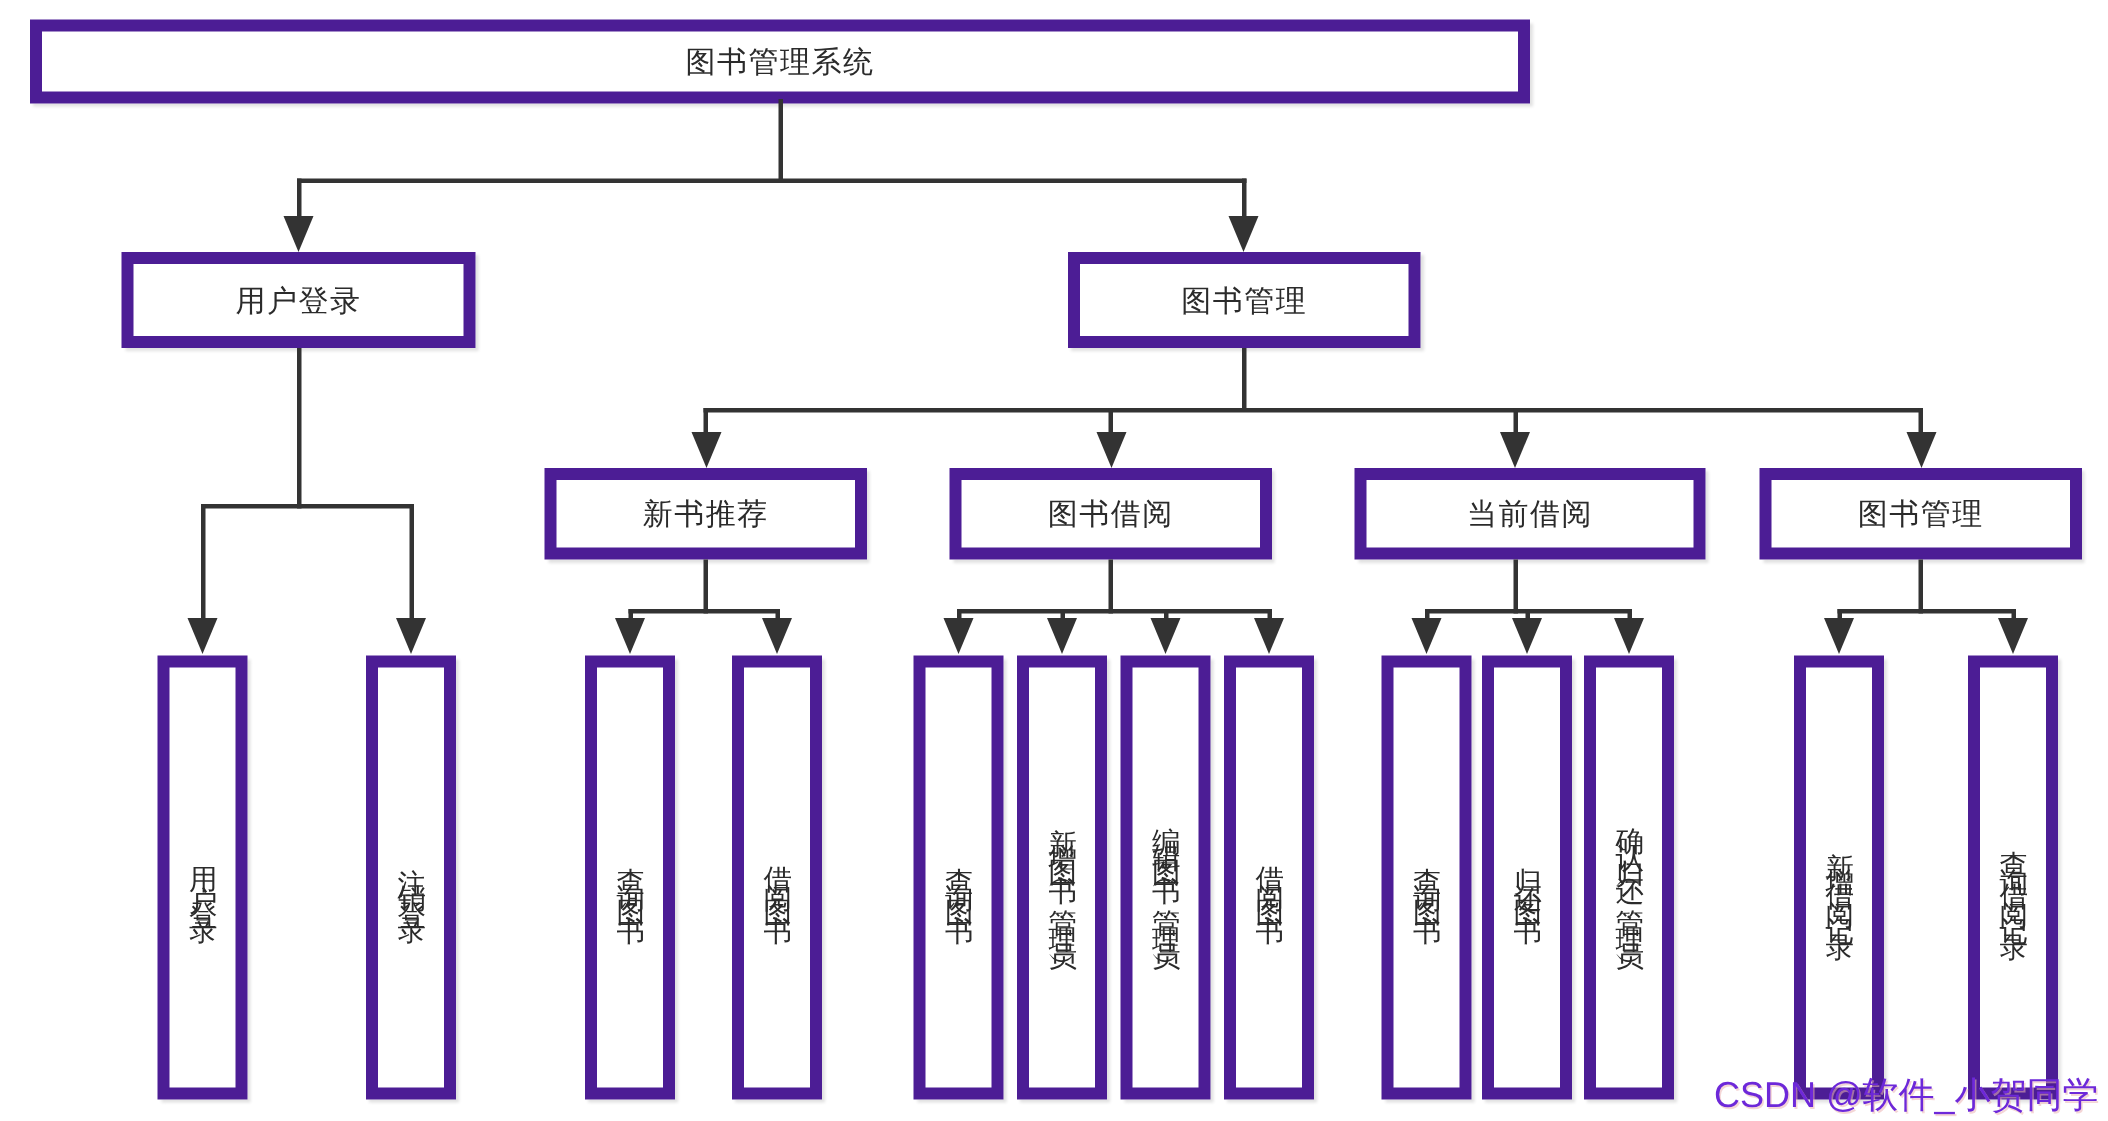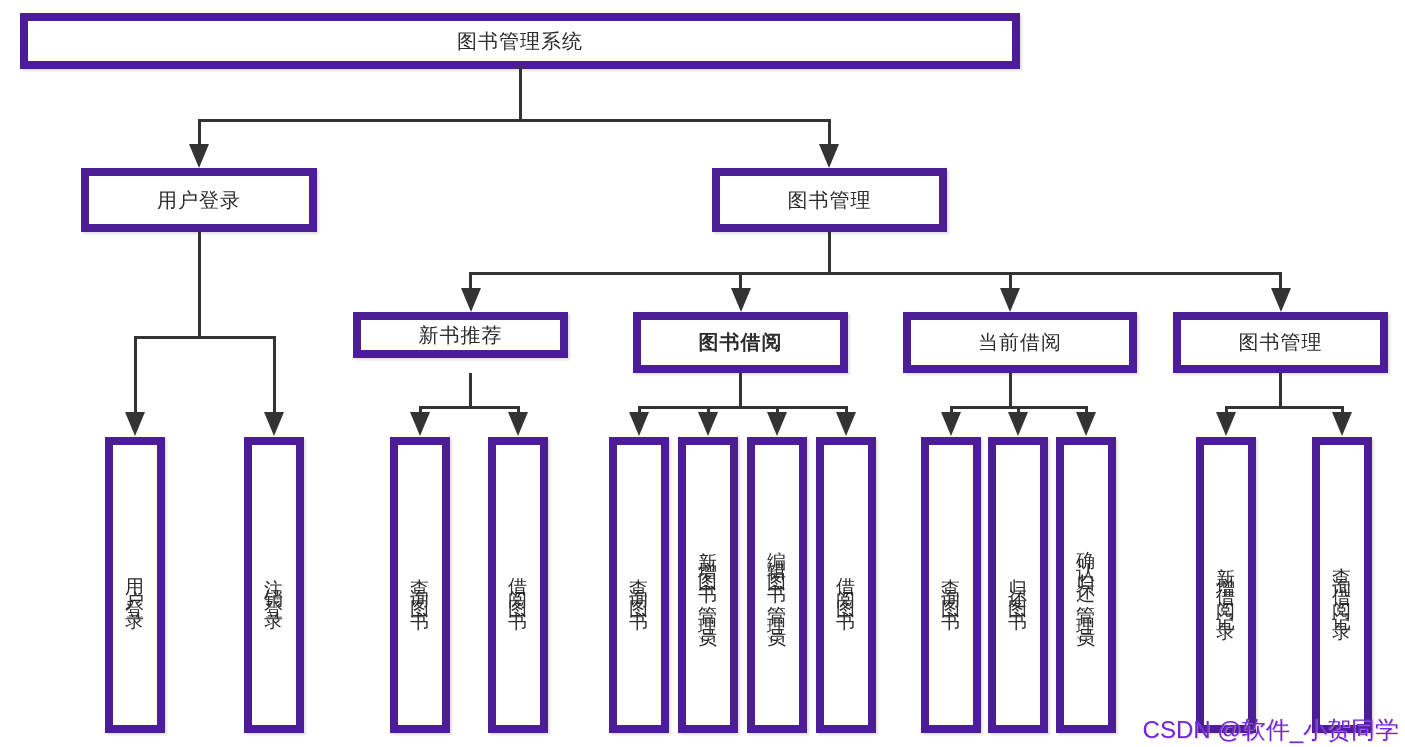--- a/index.html
+++ b/index.html
@@ -61,24 +61,24 @@
     <span class="hlabel">图书管理系统</span>
   </div>
 
   <div class="box" style="left:81px;top:168px;width:236px;height:64px;">
     <span class="hlabel">用户登录</span>
   </div>
   <div class="box" style="left:712px;top:168px;width:235px;height:64px;">
     <span class="hlabel">图书管理</span>
   </div>
 
-  <div class="box" style="left:353px;top:312px;width:215px;height:46px;justify-content:center;">
+  <div class="box" style="left:363px;top:312px;width:215px;height:61px;justify-content:center;">
     <span class="hlabel">新书推荐</span>
   </div>
-  <div class="box" style="left:633px;top:312px;width:215px;height:61px;font-weight:bold;">
+  <div class="box" style="left:633px;top:312px;width:215px;height:61px;">
     <span class="hlabel">图书借阅</span>
   </div>
   <div class="box" style="left:903px;top:312px;width:234px;height:61px;">
     <span class="hlabel">当前借阅</span>
   </div>
   <div class="box" style="left:1173px;top:312px;width:215px;height:61px;">
     <span class="hlabel">图书管理</span>
   </div>
 
   <div class="box leaf" style="left:105px;top:437px;width:60px;height:296px;">

